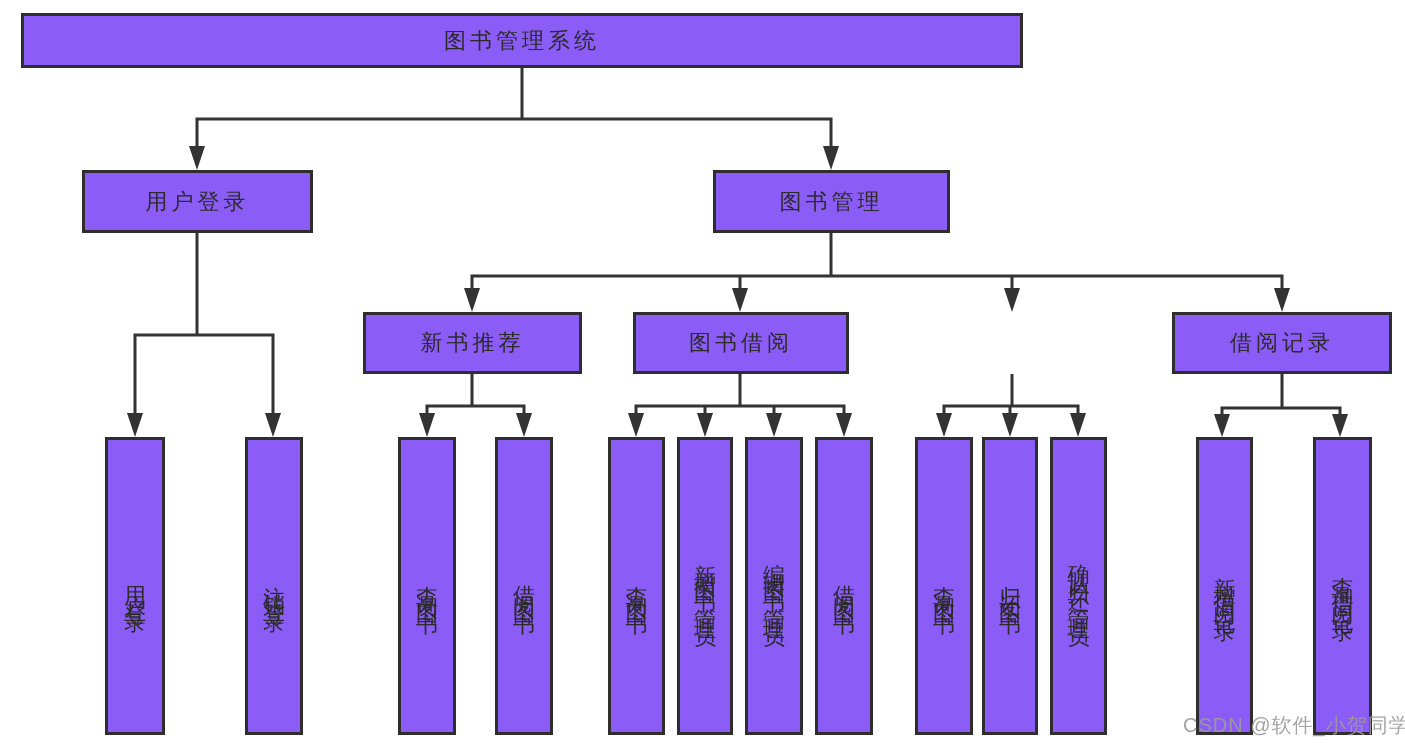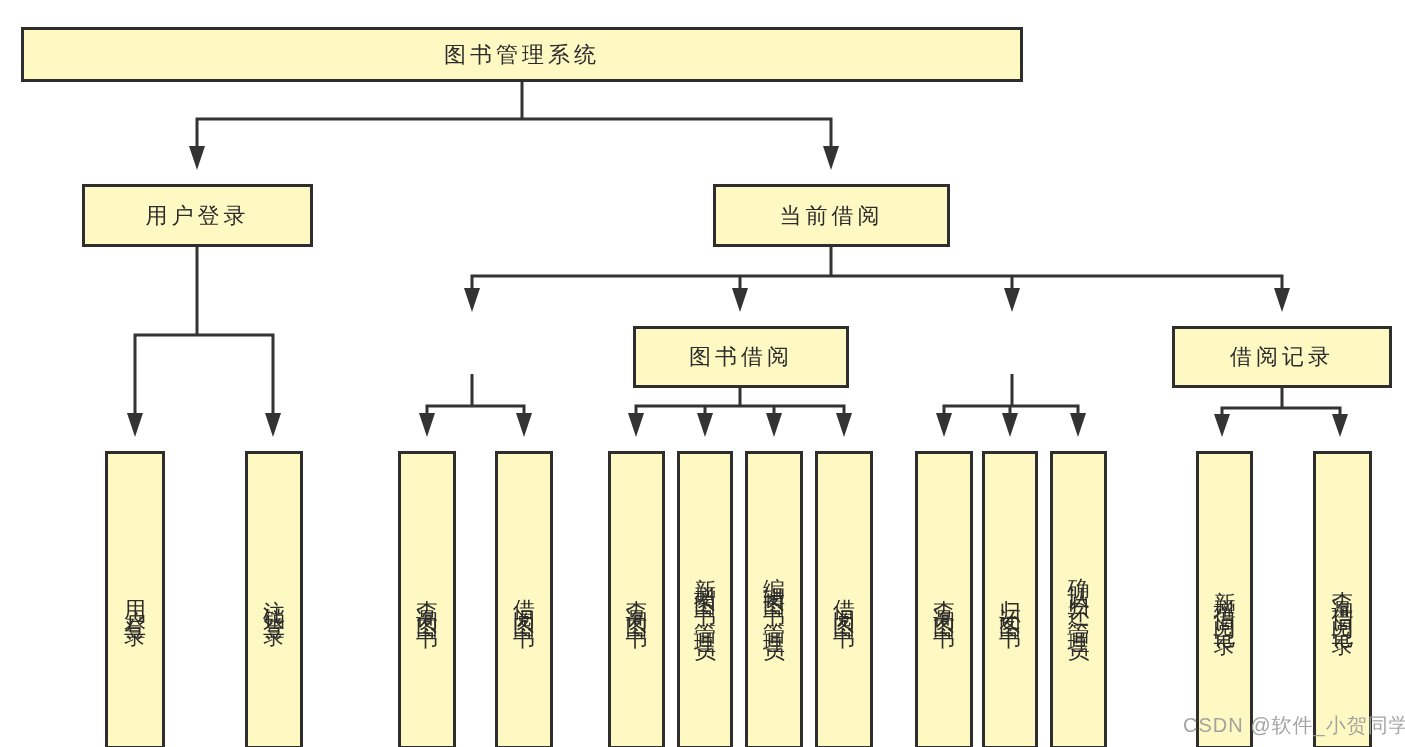--- a/index.html
+++ b/index.html
@@ -3,25 +3,24 @@
 <meta charset="utf-8">
 <style>
   html, body { margin:0; padding:0; background:#ffffff; }
   .stage {
     position:relative; width:1405px; height:747px; background:#ffffff;
     font-family:"Liberation Sans","DejaVu Sans",sans-serif; overflow:hidden;
   }
   .wires { position:absolute; left:0; top:0; z-index:1; }
   .node {
     position:absolute; box-sizing:border-box; z-index:2;
-    border:3px solid #2e2e2e; background:#fef9c3;
+    border:3px solid #2e2e2e; background:#8b5cf6;
     display:flex; align-items:center; justify-content:center;
     color:#2b2b2b; font-size:22px; letter-spacing:4px; line-height:1;
     white-space:nowrap;
-    margin-top:14px;
   }
   .node.vertical {
     writing-mode:vertical-rl; text-orientation:mixed;
     letter-spacing:9px; white-space:normal; font-size:22px;
   }
   .watermark {
     position:absolute; z-index:3; left:1183px; top:712px;
     font-size:20px; letter-spacing:1px; color:rgba(155,155,155,0.92);
     white-space:nowrap;
   }
@@ -72,22 +71,23 @@
       <polygon points="1002,413 1018,413 1010,437"></polygon>
       <polygon points="1070,413 1086,413 1078,437"></polygon>
       <polygon points="1214,414 1230,414 1222,437"></polygon>
       <polygon points="1332,414 1348,414 1340,437"></polygon>
     </g>
   </svg>
 
   <div class="node" style="left:21px;top:13px;width:1002px;height:55px;">图书管理系统</div>
 
   <div class="node" style="left:82px;top:170px;width:231px;height:63px;">用户登录</div>
-  <div class="node" style="left:713px;top:170px;width:237px;height:63px;">当前借阅</div>
+  <div class="node" style="left:713px;top:170px;width:237px;height:63px;">图书管理</div>
 
+  <div class="node" style="left:363px;top:312px;width:219px;height:62px;">新书推荐</div>
   <div class="node" style="left:633px;top:312px;width:216px;height:62px;">图书借阅</div>
   <div class="node" style="left:1172px;top:312px;width:220px;height:62px;">借阅记录</div>
 
   <div class="node vertical" style="left:105px;top:437px;width:60px;height:298px;">用户登录</div>
   <div class="node vertical" style="left:245px;top:437px;width:58px;height:298px;">注销登录</div>
 
   <div class="node vertical" style="left:398px;top:437px;width:58px;height:298px;">查询图书</div>
   <div class="node vertical" style="left:495px;top:437px;width:58px;height:298px;">借阅图书</div>
 
   <div class="node vertical" style="left:608px;top:437px;width:57px;height:298px;">查询图书</div>

